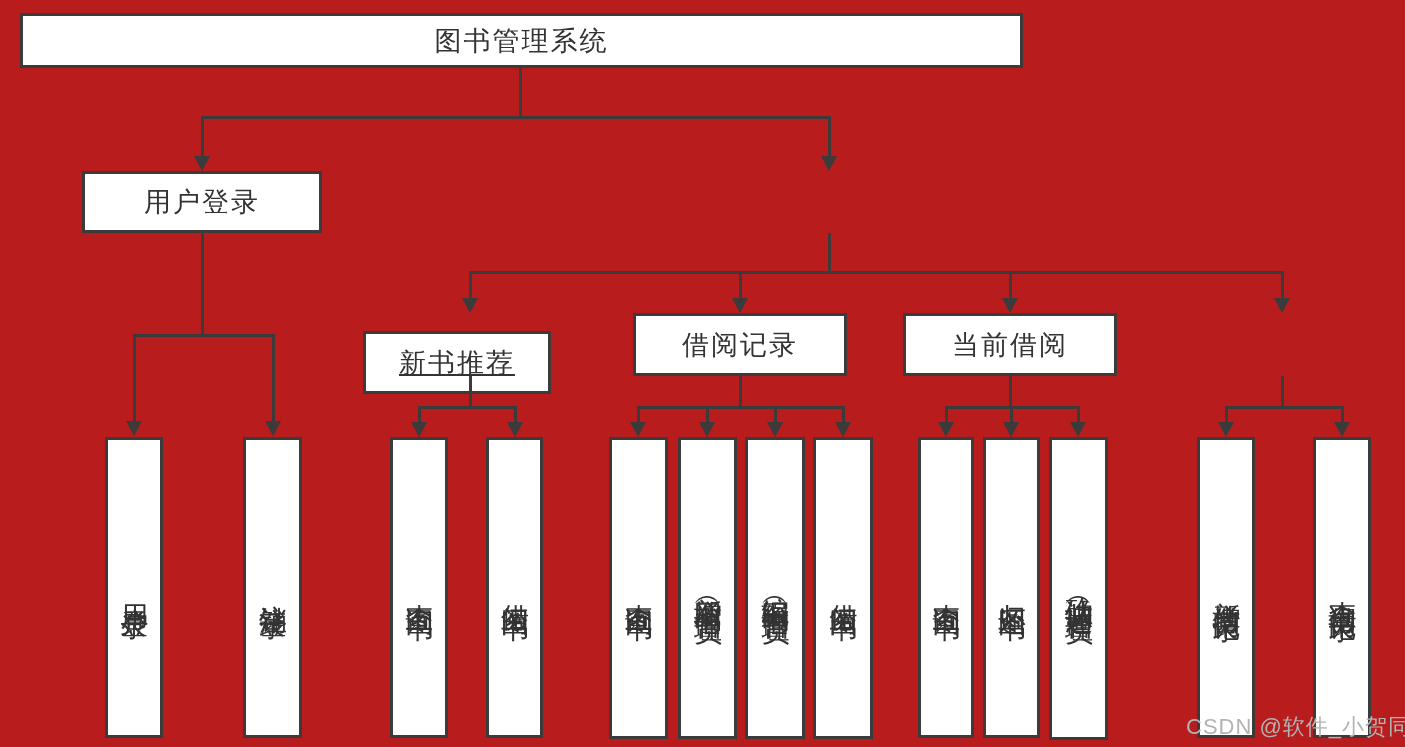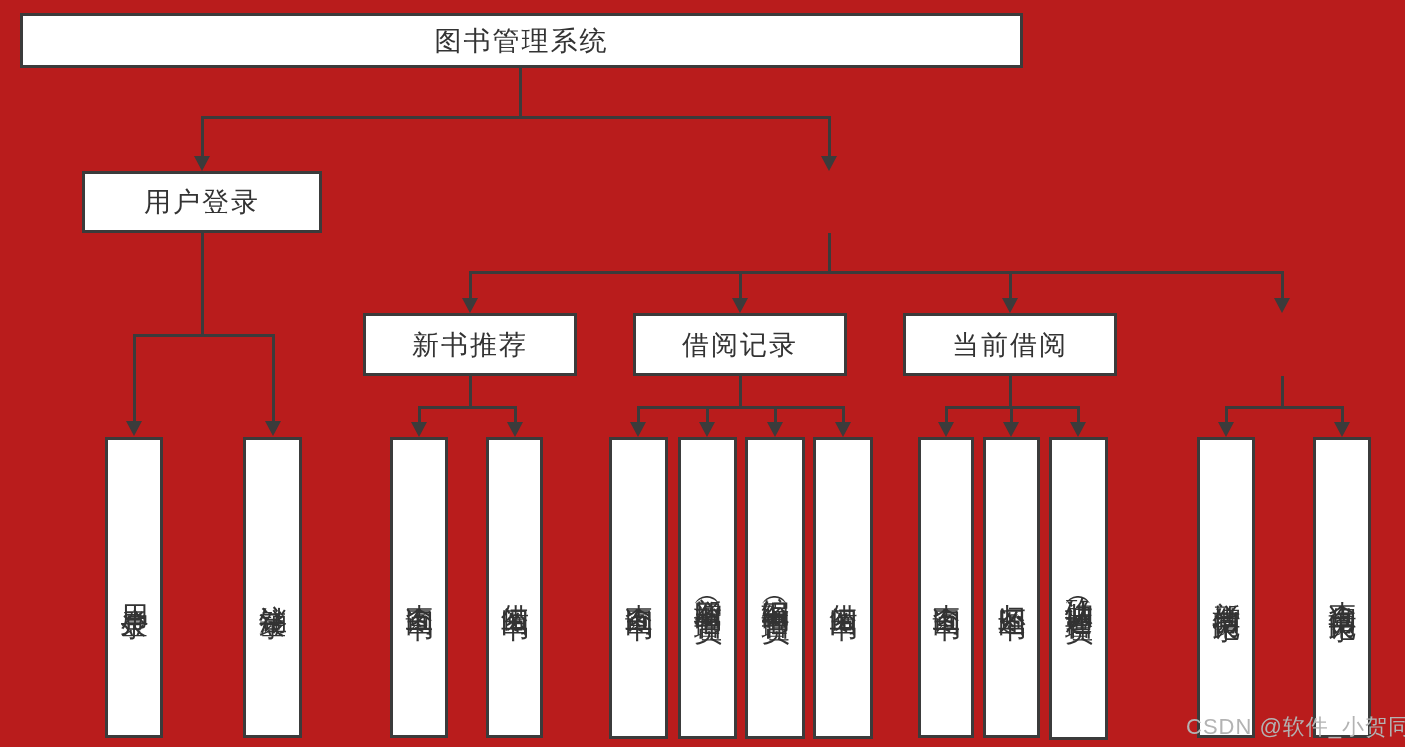--- a/index.html
+++ b/index.html
@@ -95,21 +95,21 @@
   <div class="hline" style="left:469px; top:271px; width:814px;"></div>
   <div class="vline" style="left:469px; top:271px; height:29px;"></div>
   <div class="arrowhead" style="left:462px; top:298px;"></div>
   <div class="vline" style="left:739px; top:271px; height:29px;"></div>
   <div class="arrowhead" style="left:732px; top:298px;"></div>
   <div class="vline" style="left:1009px; top:271px; height:29px;"></div>
   <div class="arrowhead" style="left:1002px; top:298px;"></div>
   <div class="vline" style="left:1281px; top:271px; height:29px;"></div>
   <div class="arrowhead" style="left:1274px; top:298px;"></div>
 
-  <div class="box" style="left:363px; top:313px; width:214px; height:63px;">
+  <div class="box" style="left:363px; top:331px; width:188px; height:63px;text-decoration:underline;">
     <span>新书推荐</span>
   </div>
   <div class="box" style="left:633px; top:313px; width:214px; height:63px;">
     <span>借阅记录</span>
   </div>
   <div class="box" style="left:903px; top:313px; width:214px; height:63px;">
     <span>当前借阅</span>
   </div>
 
   <div class="vline" style="left:469px; top:376px; height:33px;"></div>

